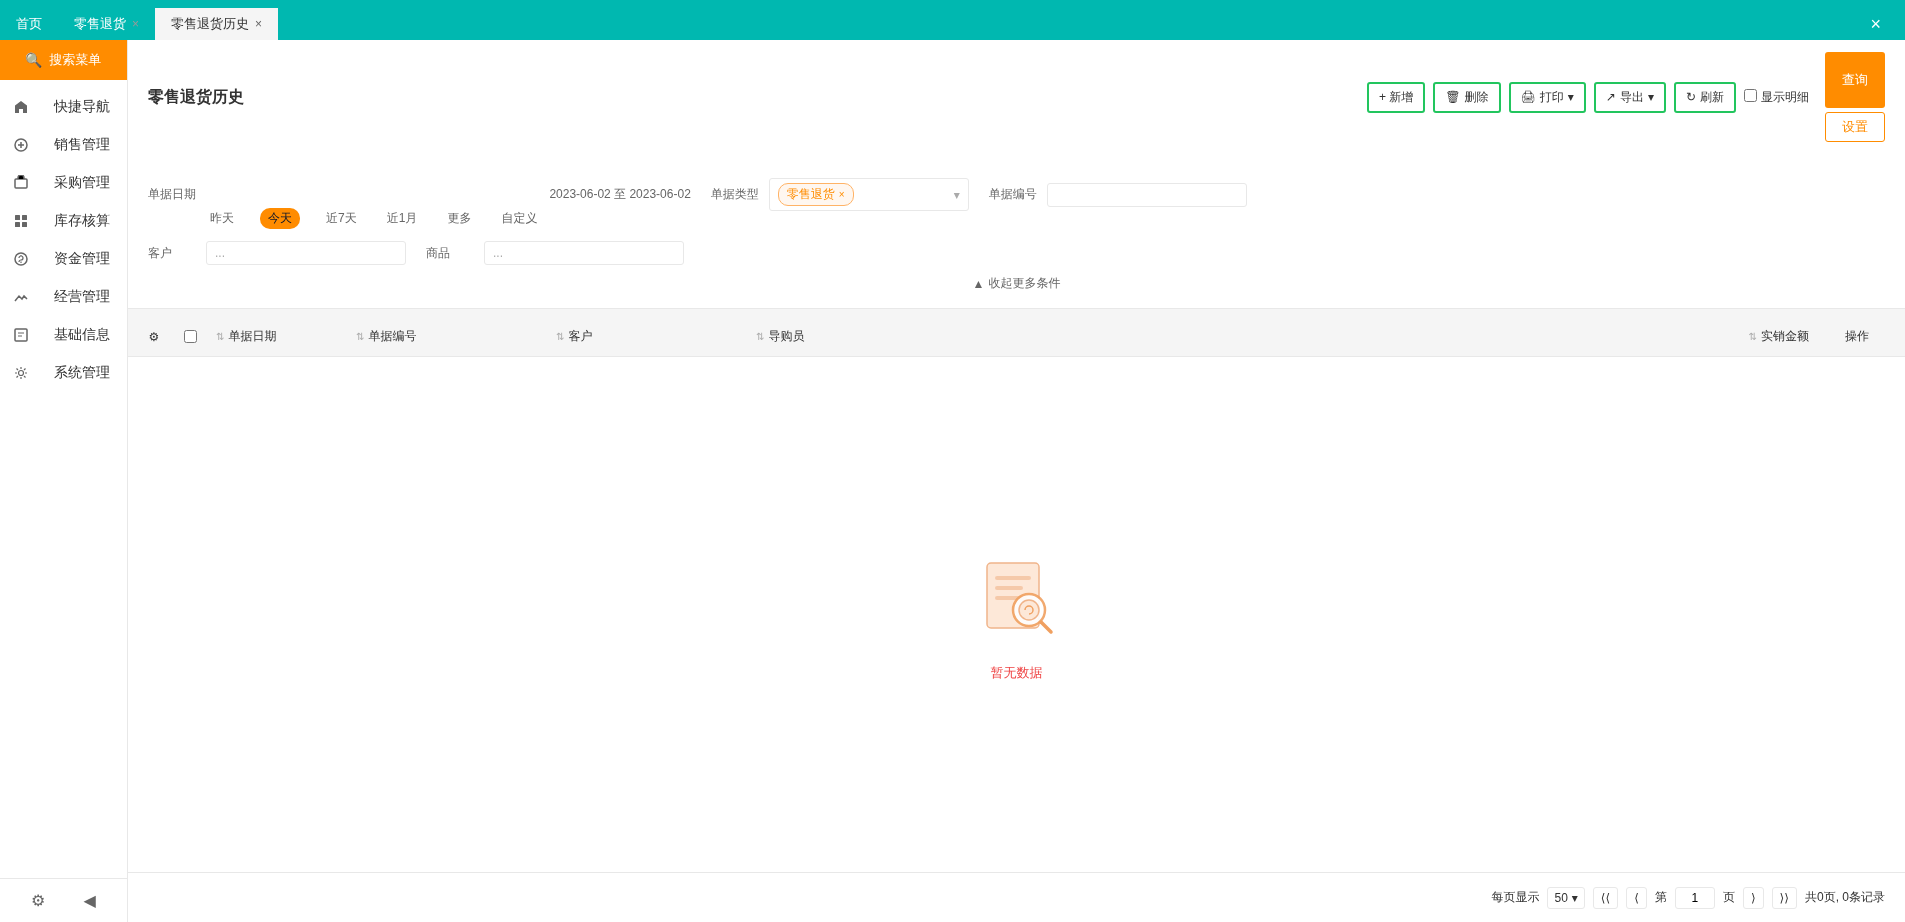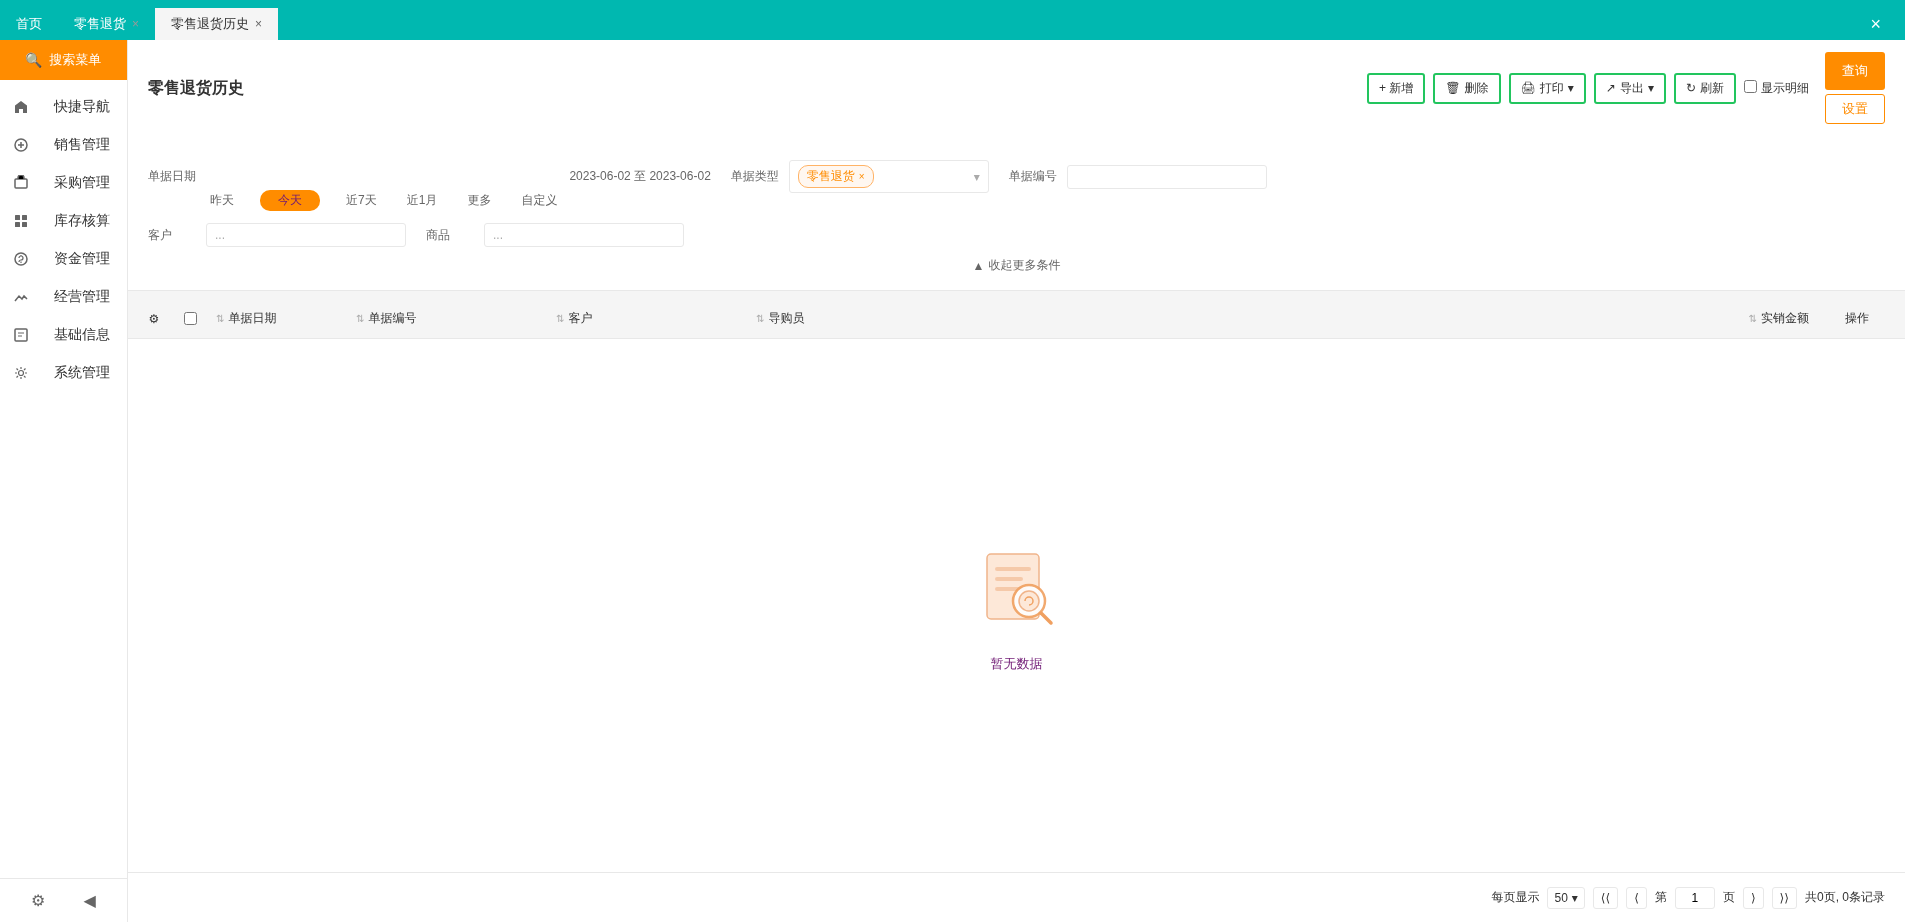--- a/index.html
+++ b/index.html
@@ -158,21 +158,21 @@
       background: #fff;
       border-radius: 3px;
       font-size: 12px;
       color: #333;
       cursor: pointer;
     }
     .btn-query {
       background: #ff8c00;
       color: #fff;
       border: none;
-      padding: 10px 16px;
+      padding: 19px 16px;
       border-radius: 3px;
       font-size: 13px;
       cursor: pointer;
     }
     .btn-setting {
       background: #fff;
       color: #ff8c00;
       border: 1px solid #ff8c00;
       padding: 5px 16px;
       border-radius: 3px;
@@ -215,23 +215,23 @@
       margin-top: 48px;
     }
     .date-option {
       font-size: 12px;
       color: #666;
       cursor: pointer;
       padding: 2px 4px;
     }
     .date-option.active {
       background: #ff8c00;
-      color: #701a75;
+      color: #0f172a;
       border-radius: 10px;
-      padding: 2px 18px;
+      padding: 2px 8px;
     }
     .date-range {
       font-size: 12px;
       color: #666;
       display: flex;
       align-items: center;
       gap: 4px;
     }
     .filter-select {
       border: 1px solid #e8e8e8;
@@ -322,21 +322,21 @@
     .table-body {
       flex: 1;
       display: flex;
       align-items: center;
       justify-content: center;
       flex-direction: column;
       gap: 12px;
     }
     .empty-text {
       font-size: 13px;
-      color: #701a75;
+      color: #ef4444;
     }
 
     
     .pagination {
       height: 50px;
       background: #fff;
       display: flex;
       align-items: center;
       justify-content: flex-end;
       padding: 0 20px;

